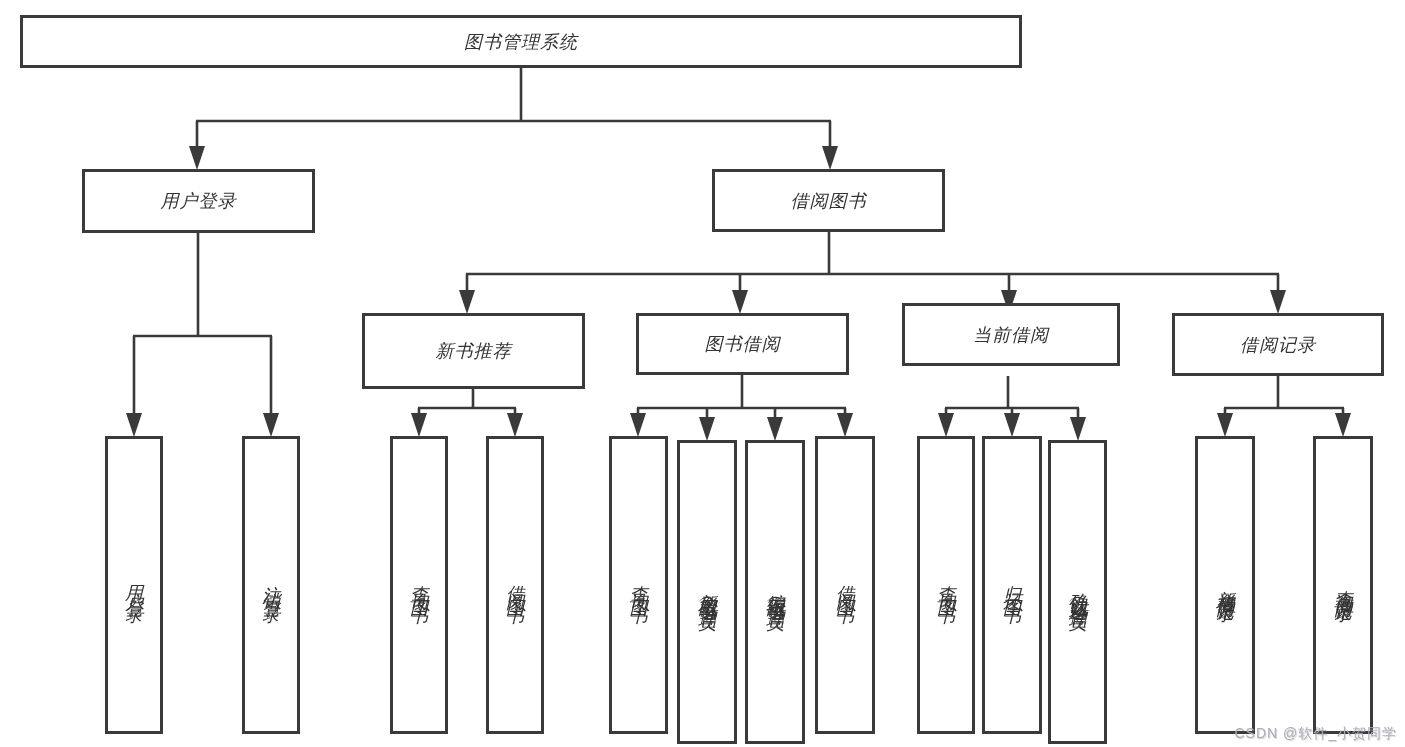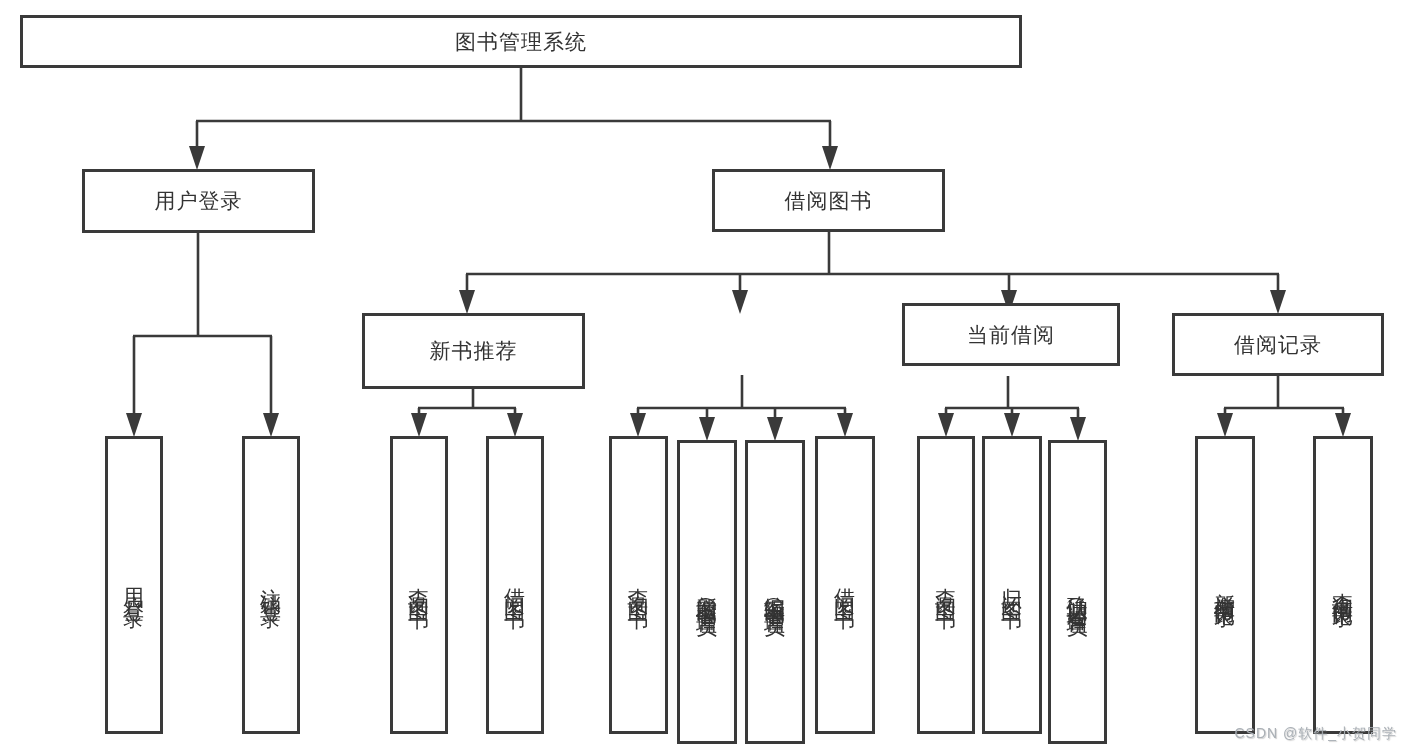--- a/index.html
+++ b/index.html
@@ -23,23 +23,24 @@
   }
   .node {
     position: absolute;
     box-sizing: border-box;
     border: 3px solid #3a3a3a;
     background: #ffffff;
     display: flex;
     align-items: center;
     justify-content: center;
     color: #333333;
-    font-size: 21px;
+    font-size: 18px;
     letter-spacing: 1px;
     text-align: center;
+    font-style: italic;
   }
   .node.vertical {
     writing-mode: vertical-rl;
     letter-spacing: 7px;
     line-height: 1;
   }
   .node.vertical.long {
     letter-spacing: 3px;
   }
   
@@ -157,20 +158,21 @@
       <polygon points="1335,413 1351,413 1343,437"></polygon>
     </g>
   </svg>
 
   <div class="node n-root">图书管理系统</div>
 
   <div class="node n-l2a">用户登录</div>
   <div class="node n-l2b">借阅图书</div>
 
   <div class="node n-l3a">新书推荐</div>
+  <div class="node n-l3b">图书借阅</div>
   <div class="node n-l3c">当前借阅</div>
   <div class="node n-l3d">借阅记录</div>
 
   <div class="node vertical leaf n-u1">用户登录</div>
   <div class="node vertical leaf n-u2">注销登录</div>
 
   <div class="node vertical leaf n-nb1">查询图书</div>
   <div class="node vertical leaf n-nb2">借阅图书</div>
 
   <div class="node vertical leaf n-bb1">查询图书</div>

